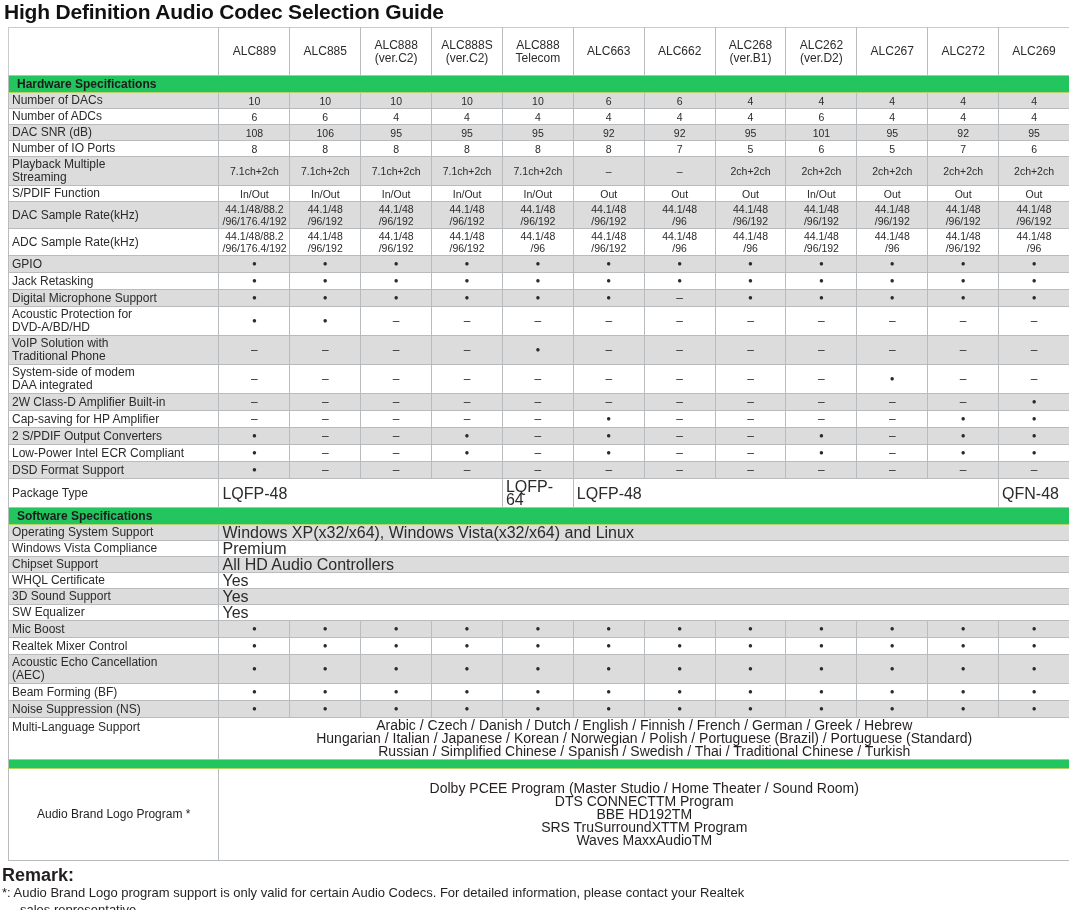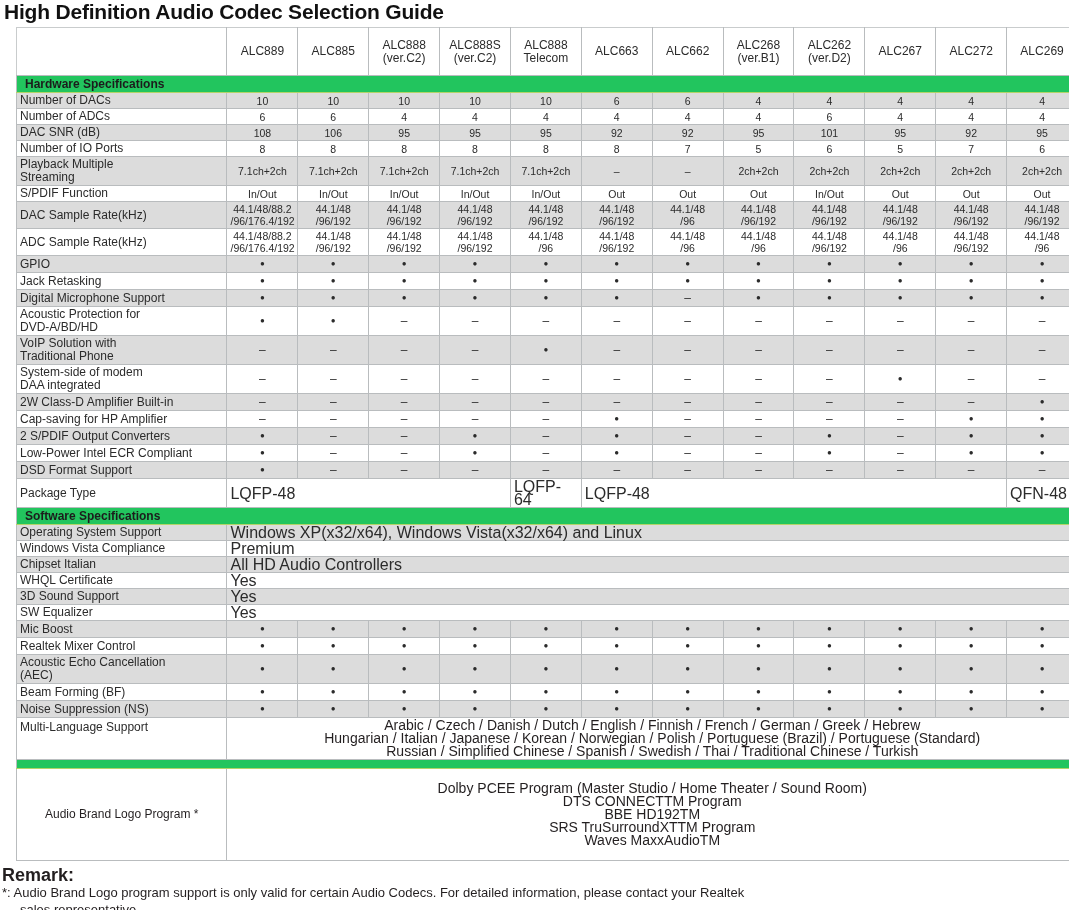--- a/index.html
+++ b/index.html
@@ -18,21 +18,21 @@
   h1.title {
     margin: 0;
     padding: 0 0 3px 4px;
     font-size: 21px;
     font-weight: bold;
     letter-spacing: -0.2px;
     line-height: 24px;
     color: #111;
   }
   .table-wrap {
-    padding: 0 1px 0 16px;
+    padding: 0 1px 0 8px;
   }
   table.spec {
     border-collapse: collapse;
     width: 1062px;
     table-layout: fixed;
     font-size: 11.5px;
   }
   table.spec td, table.spec th {
     border: 1px solid #b9bcbe;
     padding: 1px 3px;
@@ -526,21 +526,21 @@
           </tr>
           <tr class="shade">
             <td class="rowlabel">Operating System Support</td>
             <td class="val wide" colspan="12">Windows XP(x32/x64), Windows Vista(x32/x64) and Linux</td>
           </tr>
           <tr class="plain">
             <td class="rowlabel">Windows Vista Compliance</td>
             <td class="val wide" colspan="12">Premium</td>
           </tr>
           <tr class="shade">
-            <td class="rowlabel">Chipset Italian</td>
+            <td class="rowlabel">Chipset Support</td>
             <td class="val wide" colspan="12">All HD Audio Controllers</td>
           </tr>
           <tr class="plain">
             <td class="rowlabel">WHQL Certificate</td>
             <td class="val wide" colspan="12">Yes</td>
           </tr>
           <tr class="shade">
             <td class="rowlabel">3D Sound Support</td>
             <td class="val wide" colspan="12">Yes</td>
           </tr>

